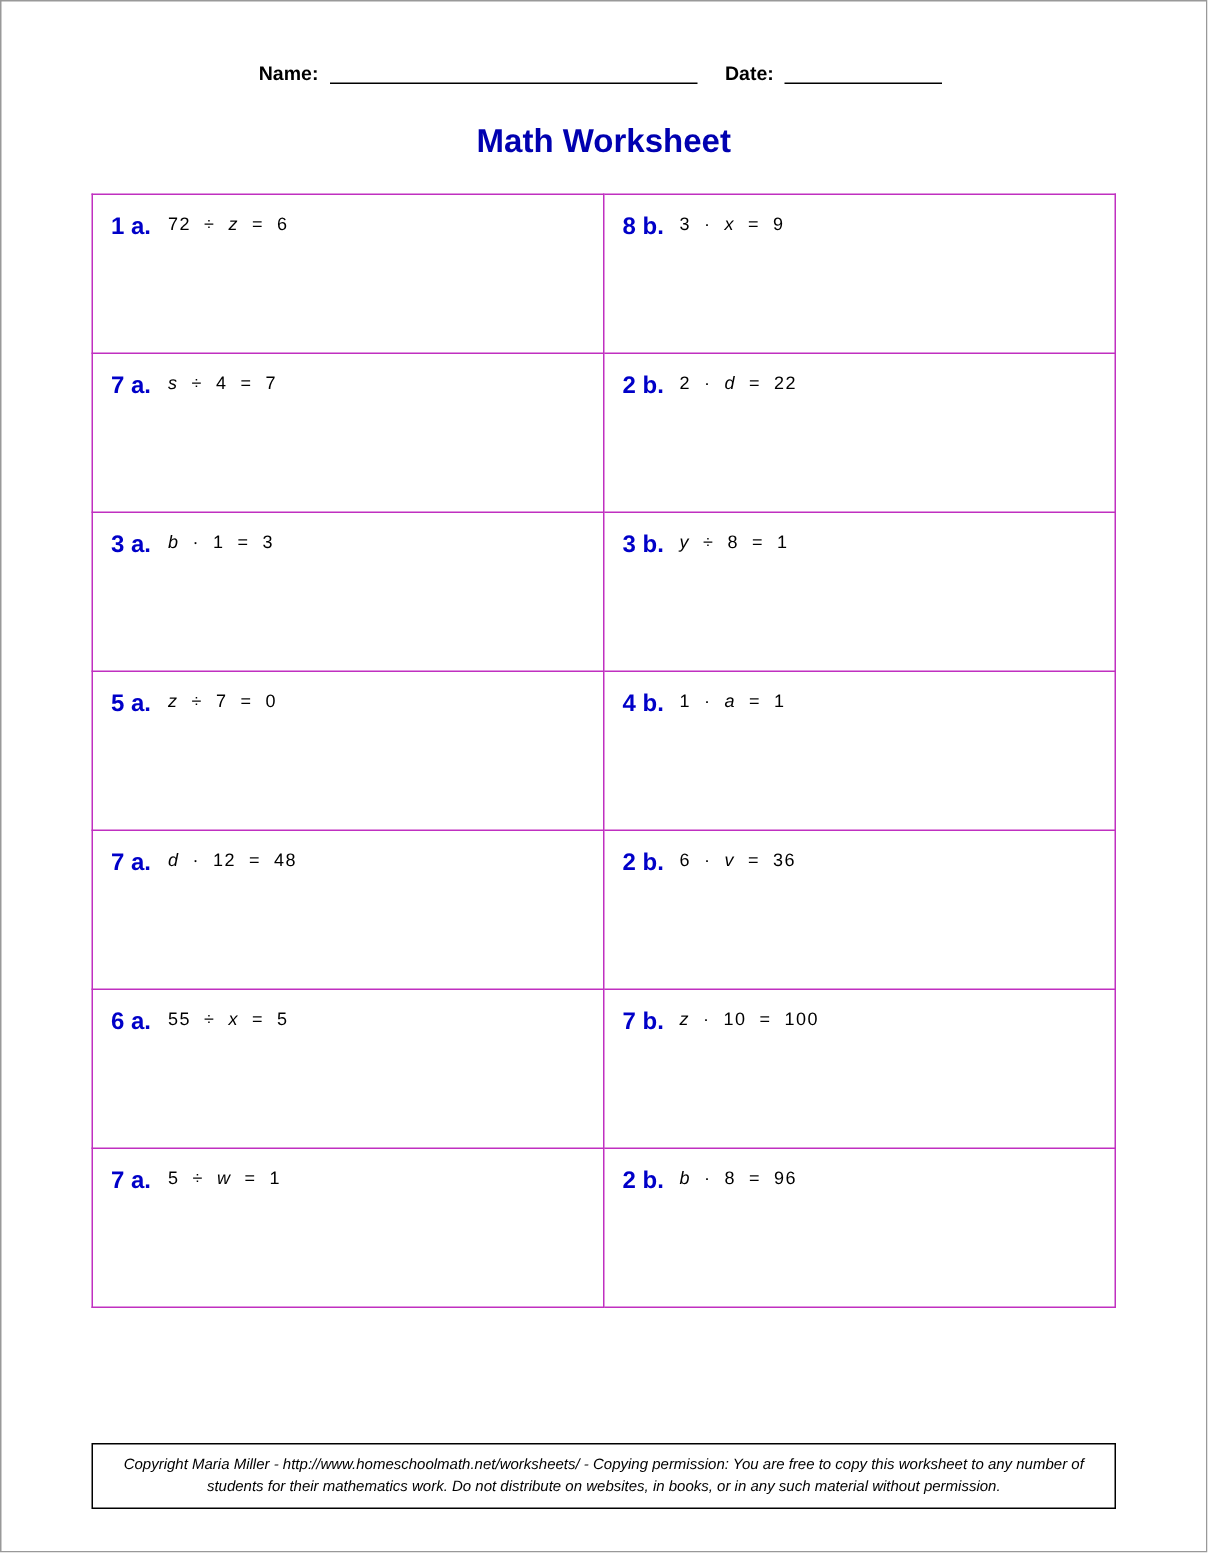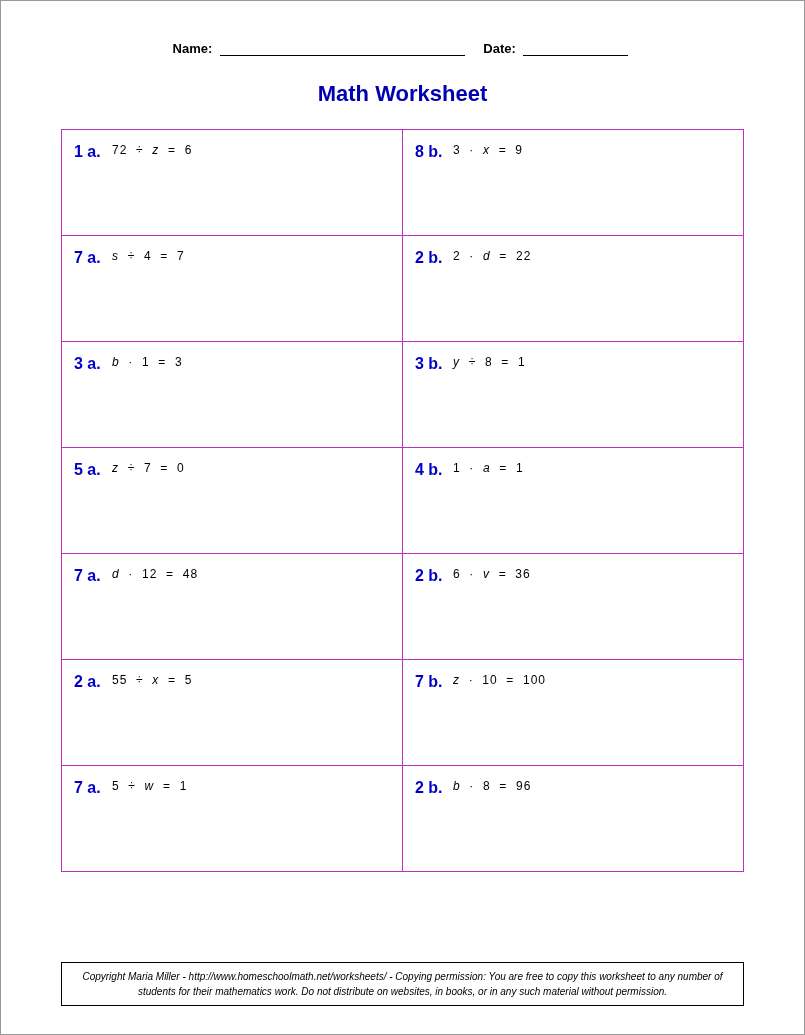--- a/index.html
+++ b/index.html
@@ -46,21 +46,21 @@
         </tr>
         <tr>
           <td><span class="label">5 a.</span><span class="eqn"><span class="v">z</span> &nbsp;÷&nbsp; 7 &nbsp;=&nbsp; 0</span></td>
           <td><span class="label">4 b.</span><span class="eqn">1 &nbsp;·&nbsp; <span class="v">a</span> &nbsp;=&nbsp; 1</span></td>
         </tr>
         <tr>
           <td><span class="label">7 a.</span><span class="eqn"><span class="v">d</span> &nbsp;·&nbsp; 12 &nbsp;=&nbsp; 48</span></td>
           <td><span class="label">2 b.</span><span class="eqn">6 &nbsp;·&nbsp; <span class="v">v</span> &nbsp;=&nbsp; 36</span></td>
         </tr>
         <tr>
-          <td><span class="label">2 a.</span><span class="eqn">55 &nbsp;÷&nbsp; <span class="v">x</span> &nbsp;=&nbsp; 5</span></td>
+          <td><span class="label">6 a.</span><span class="eqn">55 &nbsp;÷&nbsp; <span class="v">x</span> &nbsp;=&nbsp; 5</span></td>
           <td><span class="label">7 b.</span><span class="eqn"><span class="v">z</span> &nbsp;·&nbsp; 10 &nbsp;=&nbsp; 100</span></td>
         </tr>
         <tr>
           <td><span class="label">7 a.</span><span class="eqn">5 &nbsp;÷&nbsp; <span class="v">w</span> &nbsp;=&nbsp; 1</span></td>
           <td><span class="label">2 b.</span><span class="eqn"><span class="v">b</span> &nbsp;·&nbsp; 8 &nbsp;=&nbsp; 96</span></td>
         </tr>
       </tbody>
   </table>
 
   <div class="footer">Copyright Maria Miller - http://www.homeschoolmath.net/worksheets/ - Copying permission: You are free to copy this worksheet to any number of students for their mathematics work. Do not distribute on websites, in books, or in any such material without permission.</div>

